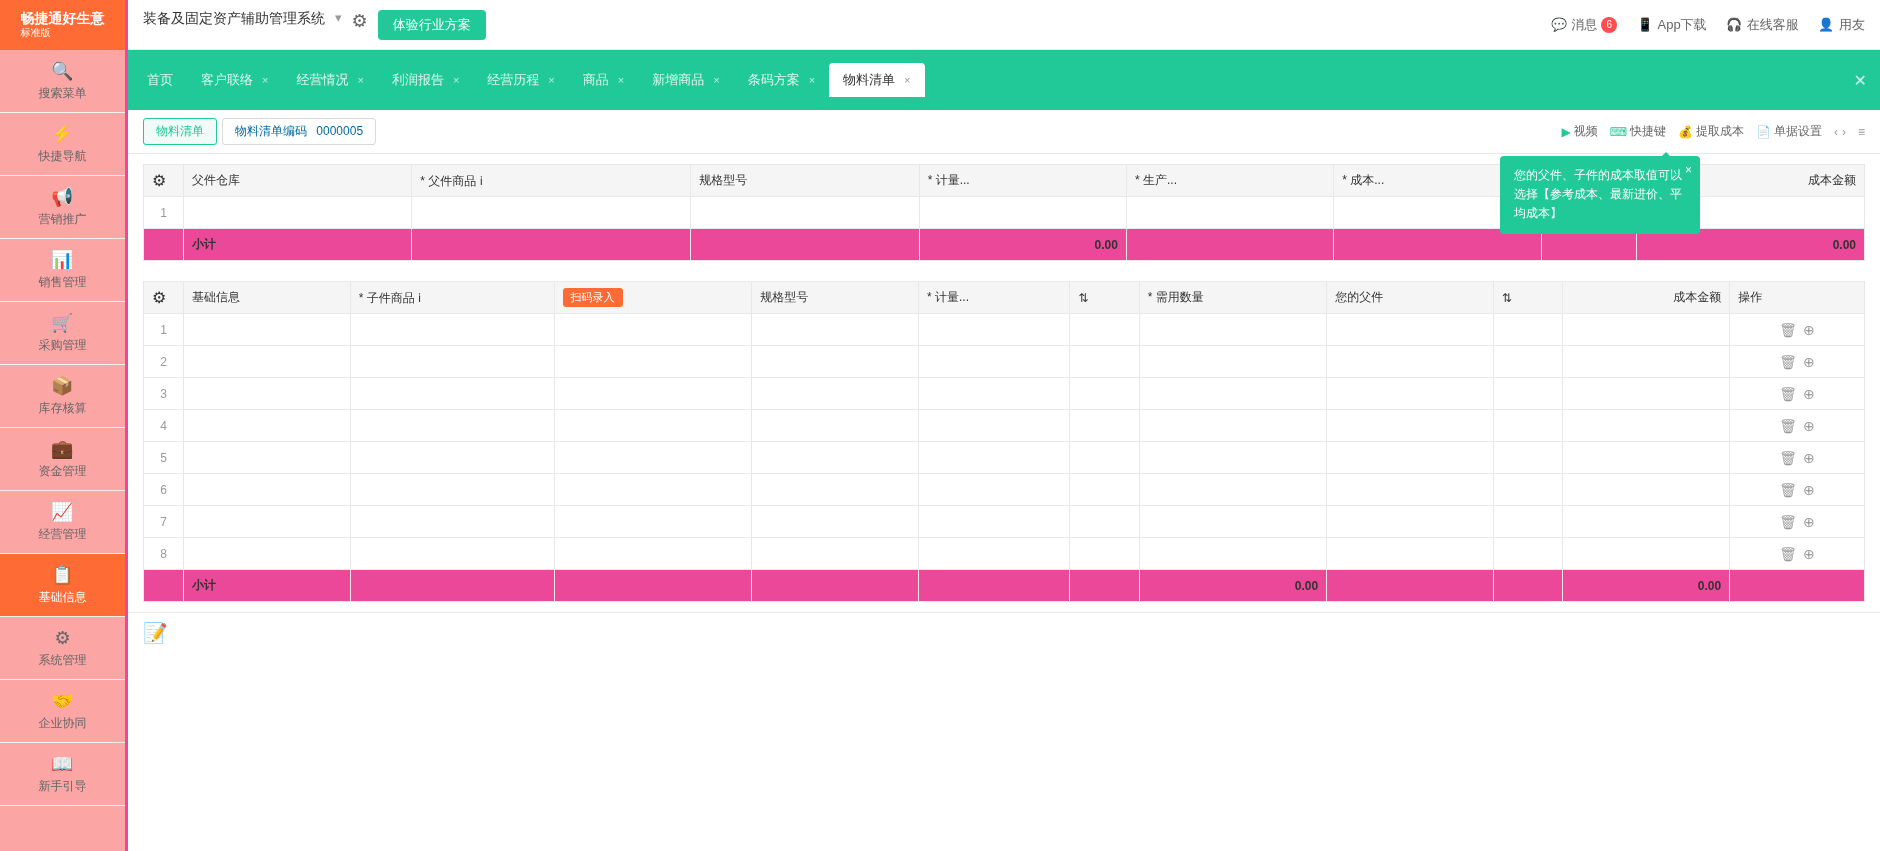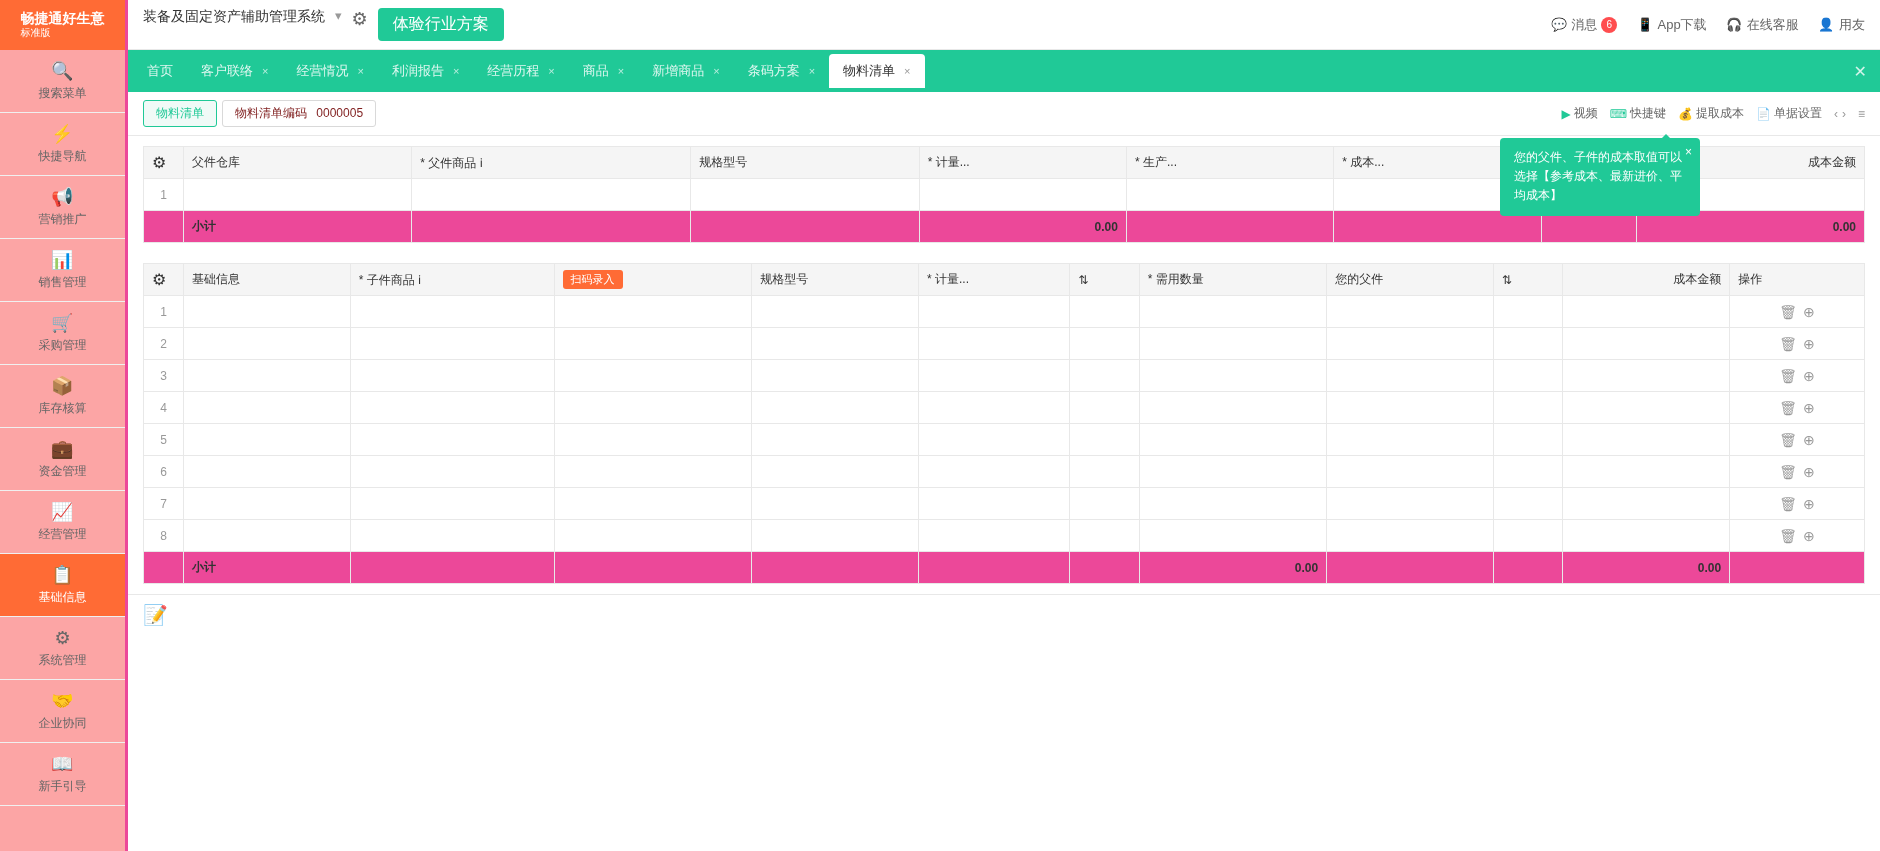--- a/index.html
+++ b/index.html
@@ -17,38 +17,38 @@
 
     
     .main { flex: 1; display: flex; flex-direction: column; overflow: hidden; }
 
     
     .topbar { height: 50px; background: #fff; display: flex; align-items: center; padding: 0 15px; border-bottom: 1px solid #e8e8e8; justify-content: space-between; }
     .topbar-left { display: flex; align-items: flex-start; gap: 10px; }
     .topbar-title { font-size: 14px; color: #333; }
     .topbar-arrow { color: #999; }
     .topbar-settings { color: #666; font-size: 18px; cursor: pointer; }
-    .topbar-btn { background: #20c997; color: #fff; border: none; padding: 6px 15px; border-radius: 4px; cursor: pointer; font-size: 16px; }
+    .topbar-btn { background: #20c997; color: #fff; border: none; padding: 6px 15px; border-radius: 4px; cursor: pointer; font-size: 13px; }
     .topbar-right { display: flex; align-items: center; gap: 20px; color: #666; font-size: 13px; }
     .topbar-right-item { display: flex; align-items: center; gap: 4px; cursor: pointer; }
     .badge { background: #ff4d4f; color: #fff; border-radius: 50%; width: 16px; height: 16px; font-size: 10px; display: flex; align-items: center; justify-content: center; }
 
     
-    .nav-tabs { background: #20c997; display: flex; align-items: center; height: 42px; padding: 0 5px; overflow: hidden; }
+    .nav-tabs { background: #20c997; display: flex; align-items: center; height: 60px; padding: 0 5px; overflow: hidden; }
     .nav-tab { padding: 8px 14px; color: rgba(255,255,255,0.85); cursor: pointer; font-size: 13px; display: flex; align-items: center; gap: 5px; white-space: nowrap; border-radius: 4px 4px 0 0; }
     .nav-tab.active { background: #fff; color: #333; font-weight: 500; }
     .nav-tab .close-x { font-size: 11px; color: rgba(255,255,255,0.7); margin-left: 4px; }
     .nav-tab.active .close-x { color: #999; }
 
     
     .content { flex: 1; background: #fff; overflow-y: auto; display: flex; flex-direction: column; }
 
     
     .sub-tabs { display: flex; align-items: center; padding: 8px 15px; border-bottom: 1px solid #e8e8e8; gap: 5px; position: relative; }
-    .sub-tab { padding: 4px 12px; border: 1px solid #d9d9d9; border-radius: 3px; cursor: pointer; font-size: 12px; color: #7f1d1d; background: #fff; }
+    .sub-tab { padding: 4px 12px; border: 1px solid #d9d9d9; border-radius: 3px; cursor: pointer; font-size: 12px; color: #0369a1; background: #fff; }
     .sub-tab.active { border-color: #20c997; color: #20c997; background: #f0faf7; }
     .sub-tabs-right { margin-left: auto; display: flex; align-items: center; gap: 12px; font-size: 12px; color: #666; }
     .sub-tabs-right-item { display: flex; align-items: center; gap: 3px; cursor: pointer; }
     .sub-tabs-right .icon { color: #20c997; }
 
     
     .section { padding: 10px 15px; }
     .section-title { font-size: 13px; font-weight: 500; color: #333; margin-bottom: 8px; }
 
     

